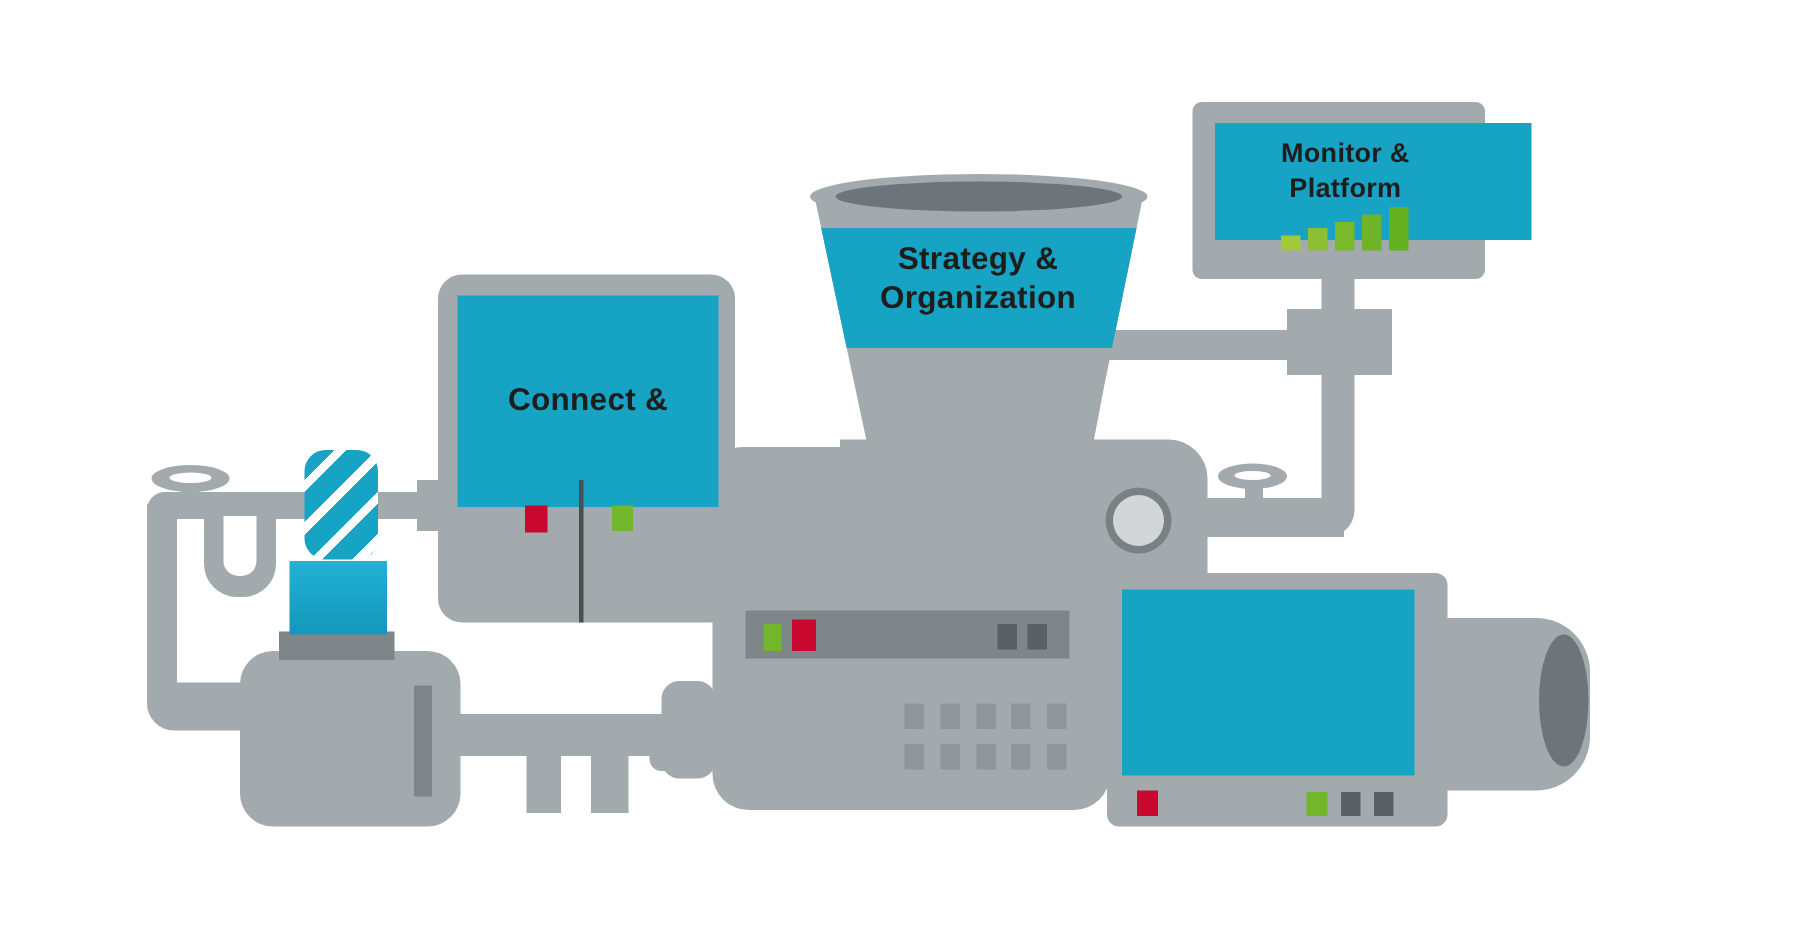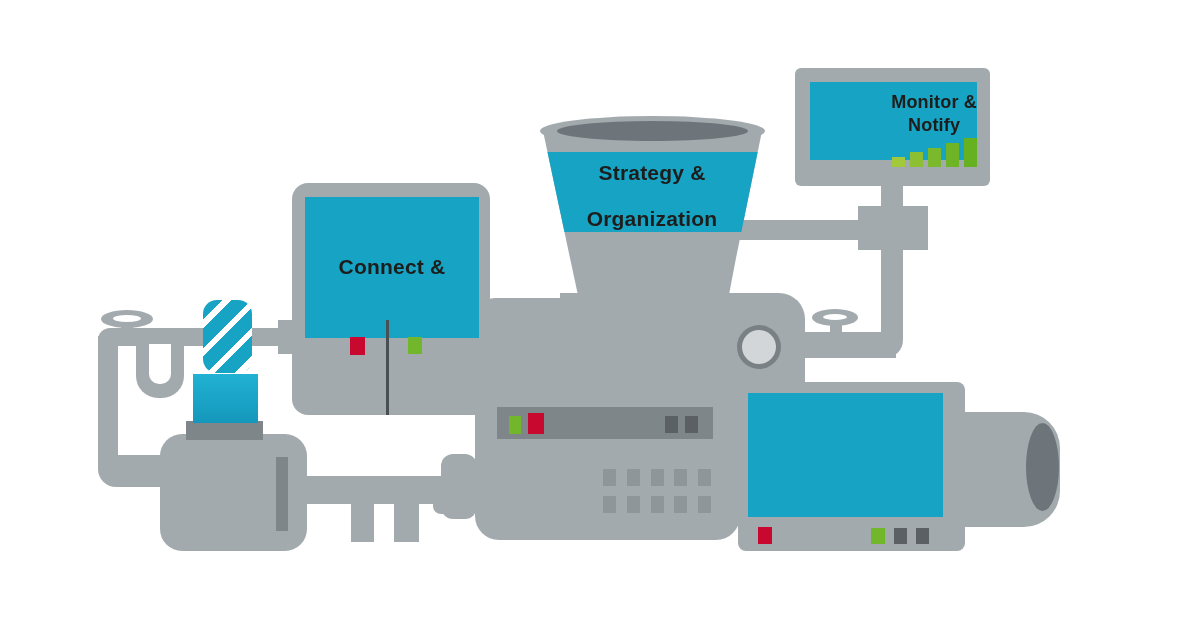--- a/index.html
+++ b/index.html
@@ -58,21 +58,21 @@
 
   
   #funnel{left:540px;top:118px;width:225px;height:182px;}
   #funnel-shape{left:0;top:0;width:225px;height:182px;background:var(--body-gray);
     clip-path:polygon(3px 13px,222px 13px,196px 140px,188px 182px,39px 182px,30px 140px);}
   #strategy-band{left:0;top:34px;width:225px;height:80px;background:var(--teal);
     clip-path:polygon(3px -21px,222px -21px,196px 106px,188px 148px,39px 148px,30px 106px);}
   #funnel-rim{left:540px;top:116px;width:225px;height:30px;border-radius:50%;background:var(--body-gray);}
   #funnel-mouth{left:557px;top:121px;width:191px;height:20px;border-radius:50%;background:var(--darker-gray);}
   #strategy-label{left:552px;top:160px;width:200px;height:72px;display:flex;flex-direction:column;
-    justify-content:space-between;font-size:21px;}
+    justify-content:flex-start;font-size:21px;}
 
   
   #connect-box{left:292px;top:183px;width:198px;height:232px;border-radius:16px;}
   #connect-tab{left:278px;top:320px;width:16px;height:34px;}
   #connect-panel{left:305px;top:197px;width:174px;height:141px;background:var(--teal);
     display:flex;flex-direction:column;justify-content:center;font-size:21px;}
   #connect-divider{left:386px;top:320px;width:3px;height:95px;background:#4a4f52;}
   #connect-lights-left{left:350px;top:337px;}
   #connect-lights-right{left:408px;top:337px;}
 
@@ -86,21 +86,21 @@
   
   #tech-box{left:738px;top:382px;width:227px;height:169px;border-radius:8px;}
   #tech-panel{left:748px;top:393px;width:195px;height:124px;background:var(--teal);
     display:flex;flex-direction:column;justify-content:center;font-size:21px;}
   #tech-lights-left{left:758px;top:527px;}
   #tech-lights-right{left:871px;top:528px;gap:9px;}
 
   
   #monitor-frame{left:795px;top:68px;width:195px;height:118px;border-radius:6px;}
   #monitor-screen{left:810px;top:82px;width:167px;height:78px;background:var(--teal);
-    display:flex;flex-direction:column;align-items:flex-end;}
+    display:flex;flex-direction:column;align-items:flex-start;padding-left:44px;}
   #monitor-label{font-size:18px;margin-top:9px;}
   #monitor-bars{display:flex;align-items:flex-end;gap:5px;margin-top:2px;height:30px;}
   .mbar{width:13px;}
 
   
   .lights{position:absolute;display:flex;gap:7px;}
   .light{width:14px;height:18px;display:inline-block;}
   .light-green{background:var(--green);}
   .light-red{background:var(--red);height:21px;width:16px;}
   .light-dark{background:#5a6064;height:17px;width:13px;}
@@ -206,21 +206,21 @@
   <div class="lights" id="tech-lights-right">
       <span class="light light-green"></span>
       <span class="light light-dark"></span>
       <span class="light light-dark"></span>
     </div>
 
   <div class="abs gray" id="monitor-frame"></div>
   <div class="abs" id="monitor-screen">
     <div class="label" id="monitor-label">
       <div>Monitor &amp;</div>
-      <div>Notify</div>
+      <div>Platform</div>
     </div>
     <div id="monitor-bars">
         <div class="mbar" style="height: 10px; background: rgb(162, 201, 60);"></div>
         <div class="mbar" style="height: 15px; background: rgb(140, 192, 50);"></div>
         <div class="mbar" style="height: 19px; background: rgb(122, 185, 44);"></div>
         <div class="mbar" style="height: 24px; background: rgb(110, 180, 38);"></div>
         <div class="mbar" style="height: 29px; background: rgb(102, 177, 34);"></div>
       </div>
   </div>
 

